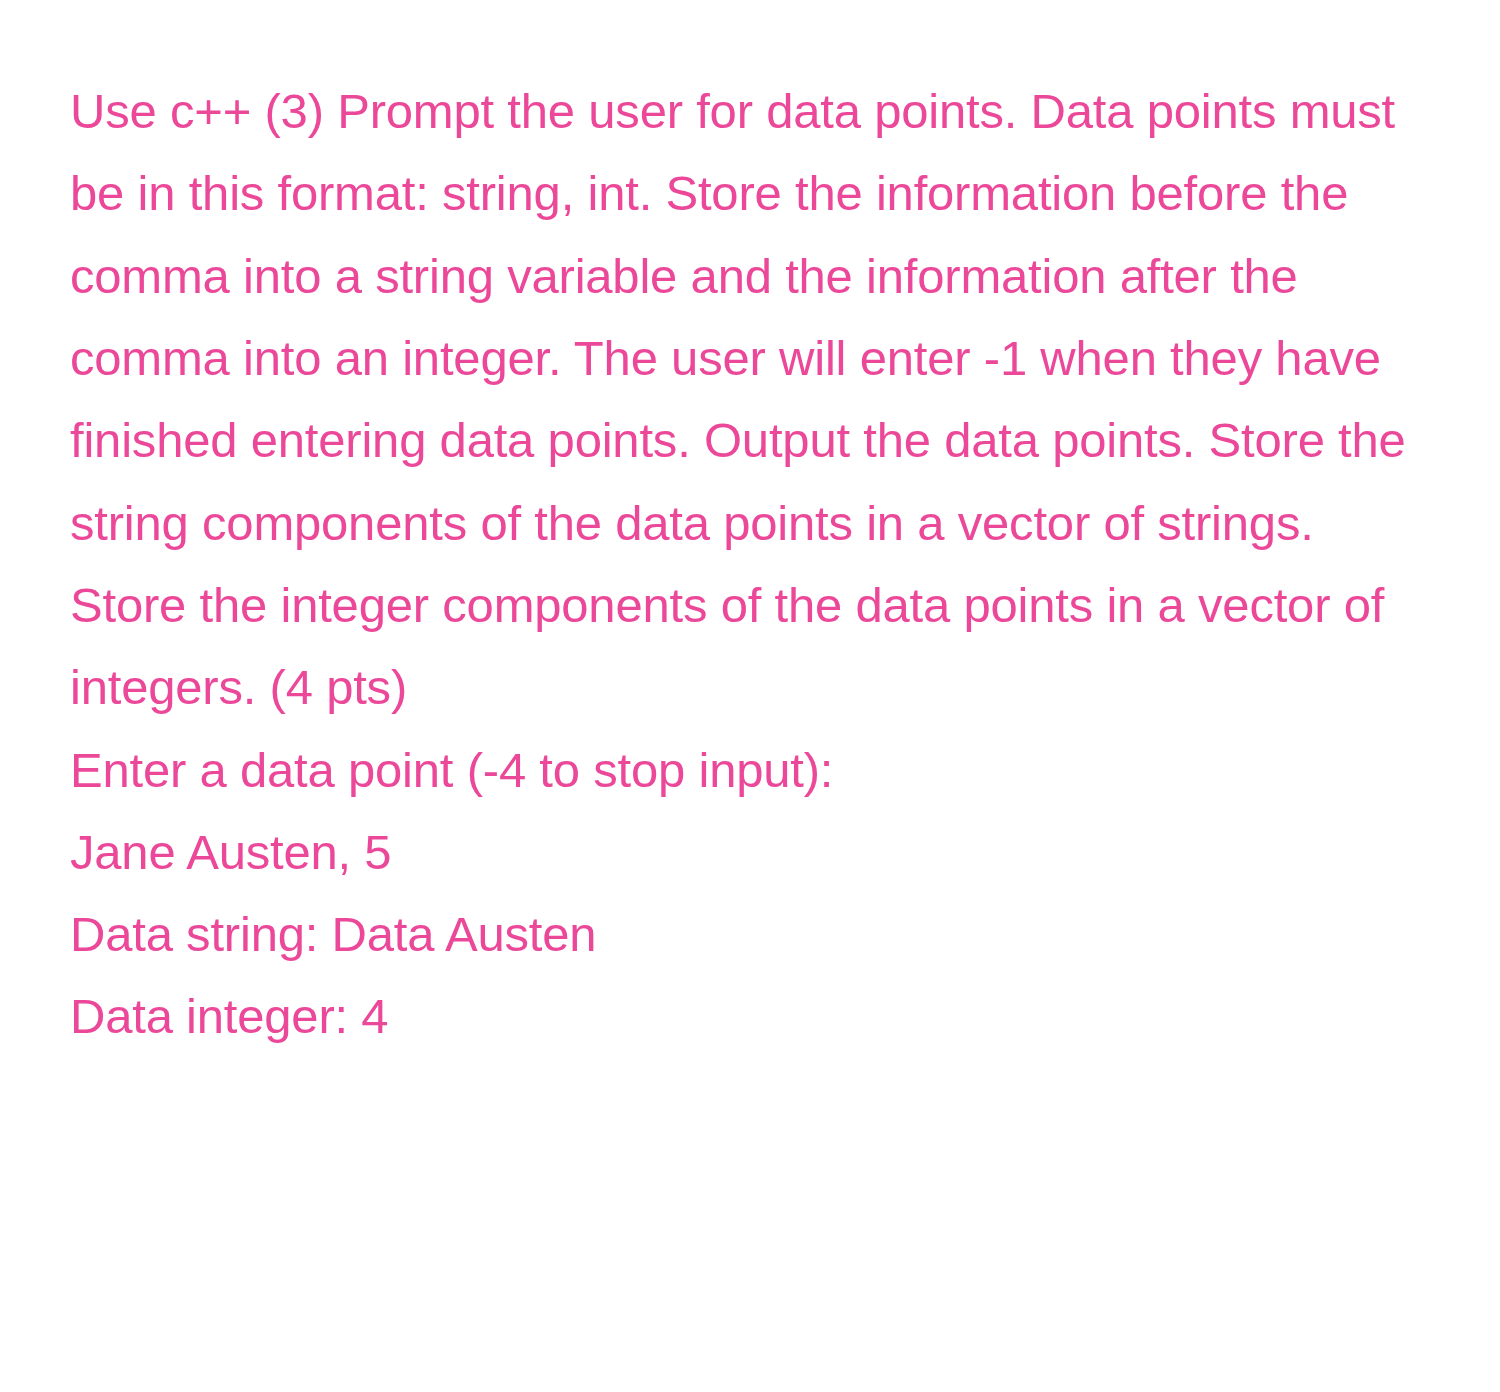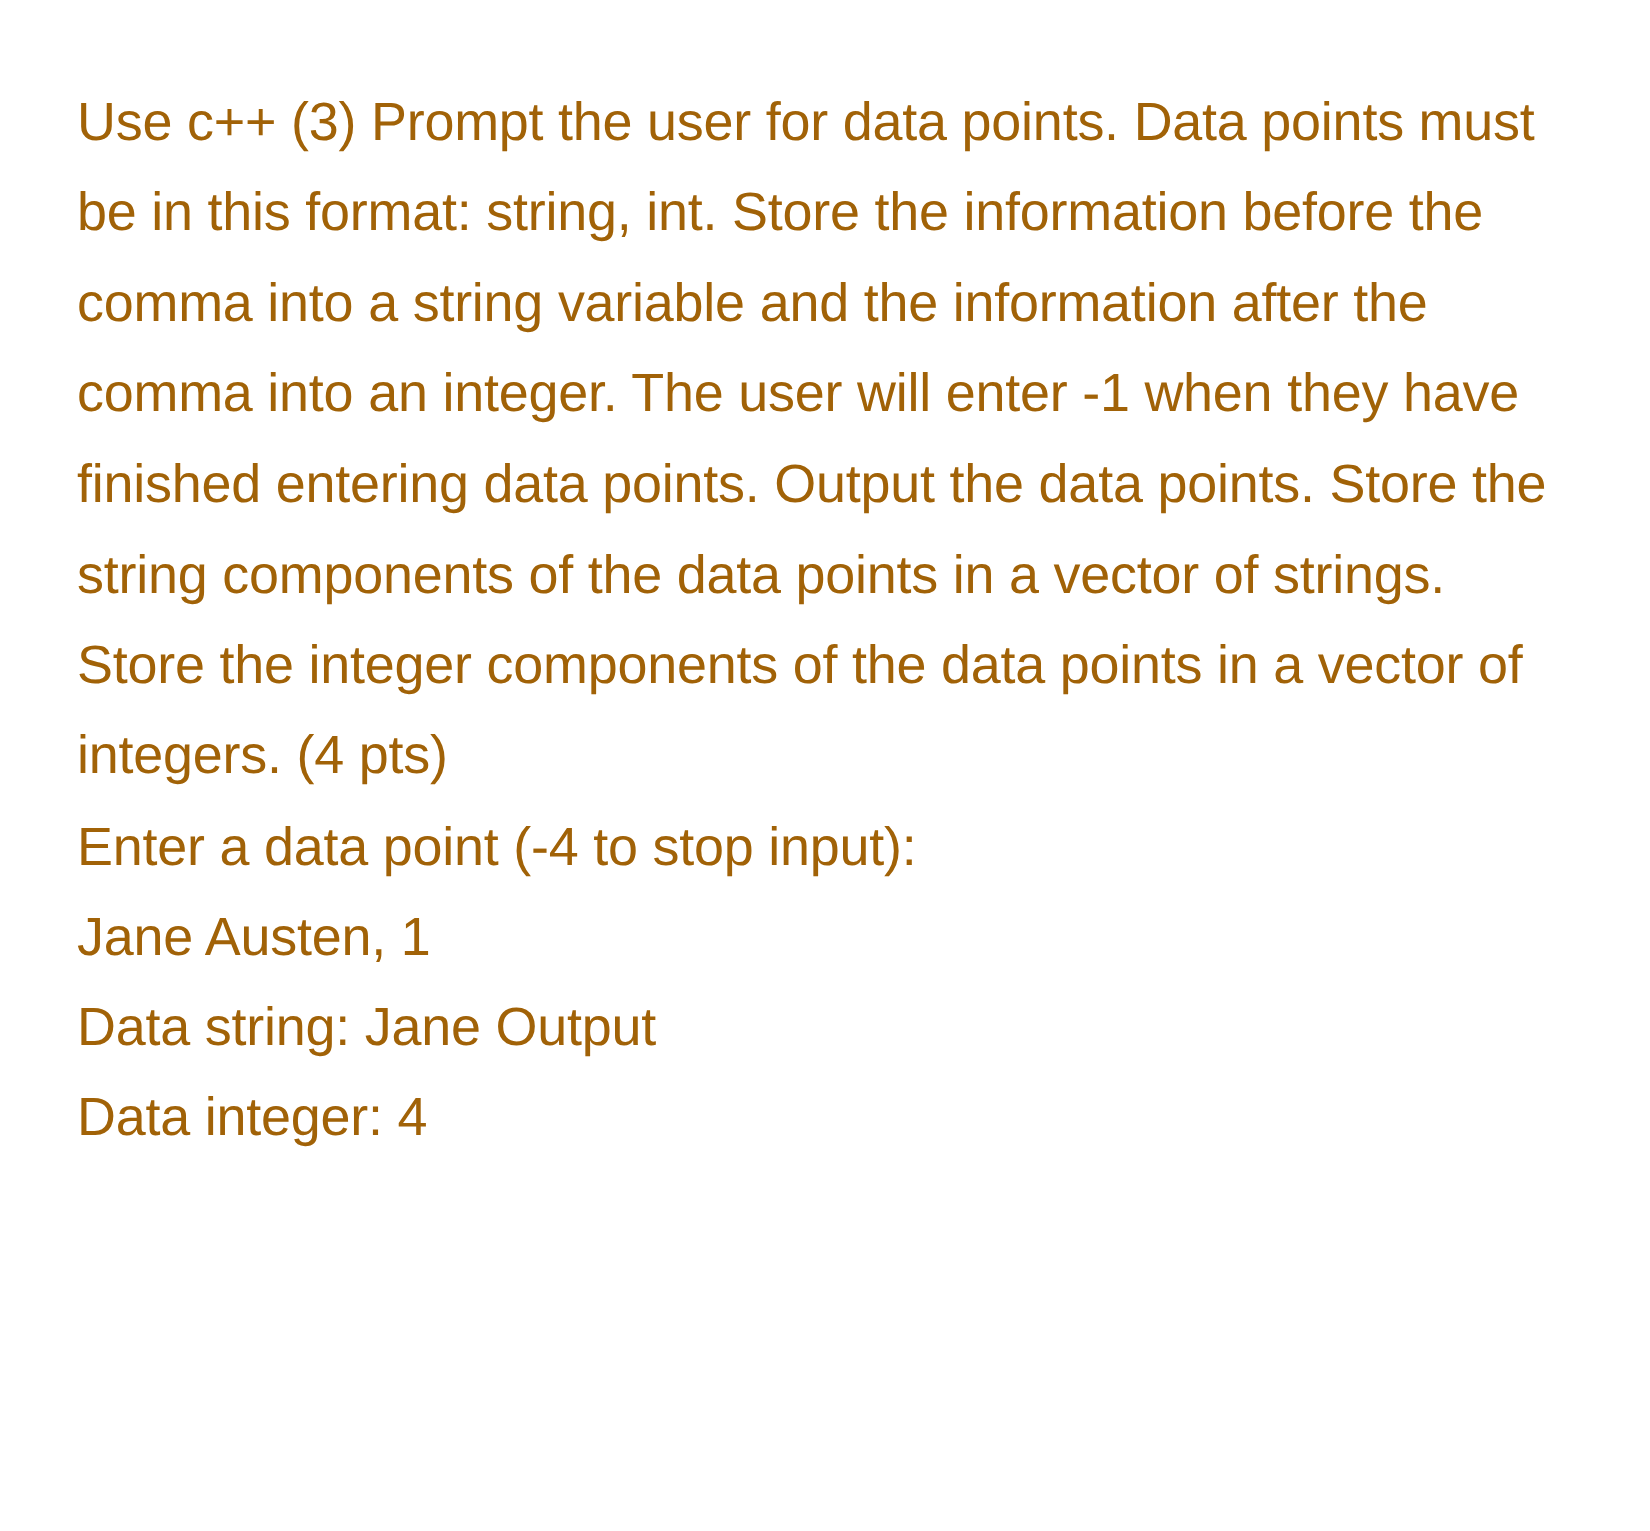--- a/index.html
+++ b/index.html
@@ -8,34 +8,34 @@
       box-sizing: border-box;
     }
     body {
       width: 1500px;
       height: 1392px;
       background: #ffffff;
       font-family: -apple-system, BlinkMacSystemFont, "Segoe UI", Helvetica, Arial, sans-serif;
       padding: 70px 60px 70px 70px;
     }
     .content {
-      color: #a16207;
+      color: #ec4899;
       font-size: 49px;
       line-height: 1.68;
       letter-spacing: -0.2px;
     }
     .paragraph {
       margin-bottom: 0;
     }
     .example-line {
       display: block;
     }
   </style>
 </head>
 <body>
 
 <div class="content">
   <p class="paragraph">Use c++ (3) Prompt the user for data points. Data points must be in this format: string, int. Store the information before the comma into a string variable and the information after the comma into an integer. The user will enter -1 when they have finished entering data points. Output the data points. Store the string components of the data points in a vector of strings. Store the integer components of the data points in a vector of integers. (4 pts)</p>
   <span class="example-line">Enter a data point (-4 to stop input):</span>
-  <span class="example-line">Jane Austen, 1</span>
-  <span class="example-line">Data string: Jane Output</span>
+  <span class="example-line">Jane Austen, 5</span>
+  <span class="example-line">Data string: Data Austen</span>
   <span class="example-line">Data integer: 4</span>
 </div>
 
 </body></html>

